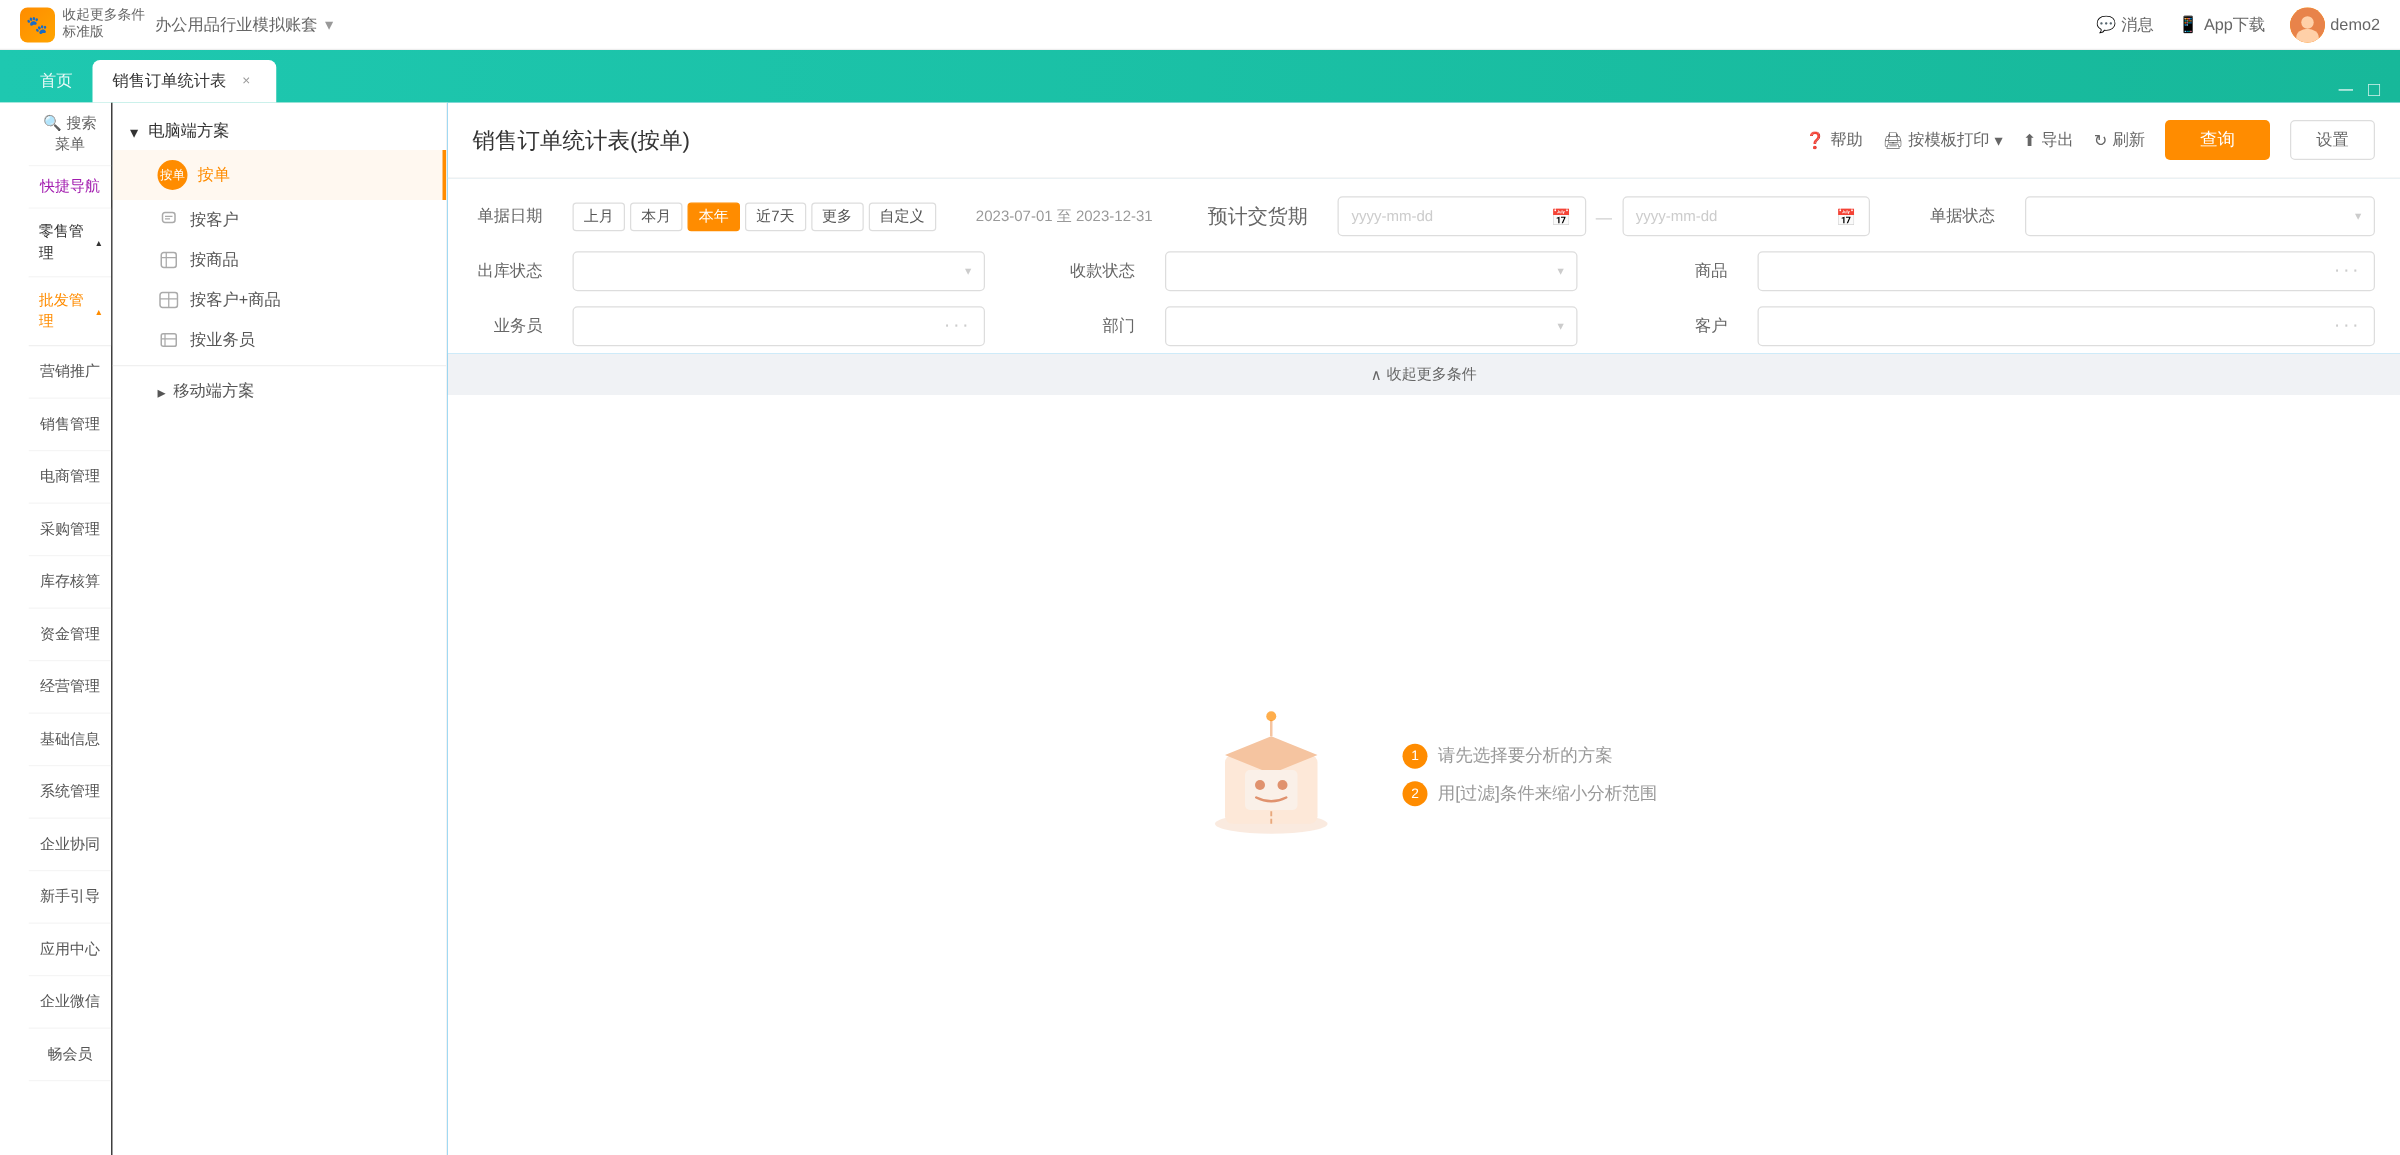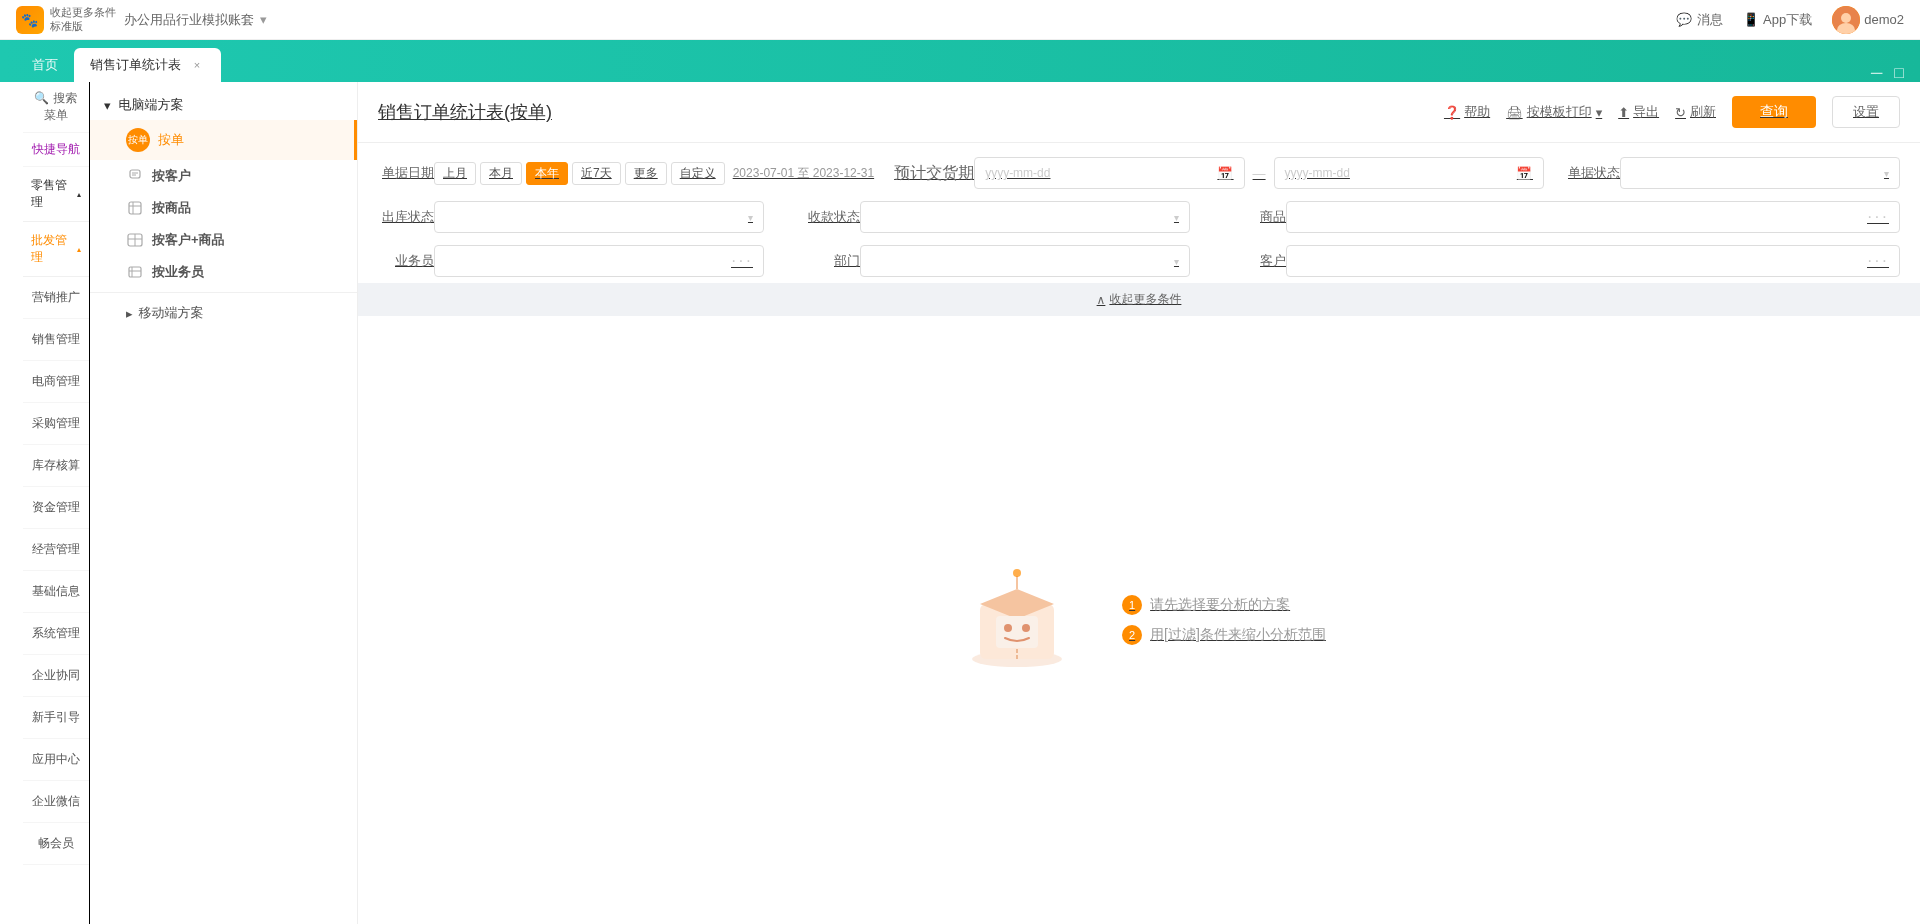--- a/index.html
+++ b/index.html
@@ -135,42 +135,40 @@
     .scheme-active-label { font-size: 13px; color: #ff8c00; }
 
     .scheme-item {
       padding: 7px 14px 7px 36px;
       display: flex;
       align-items: center;
       gap: 8px;
       cursor: pointer;
       color: #555;
       font-size: 13px;
-      font-weight: bold;
     }
     .scheme-item-icon { width: 18px; height: 18px; display: flex; align-items: center; justify-content: center; color: #aaa; font-size: 12px; flex-shrink: 0; }
     .scheme-subgroup { }
     .scheme-subgroup-header {
       padding: 7px 14px 7px 36px;
       display: flex;
       align-items: center;
       gap: 6px;
       cursor: pointer;
       color: #555;
       font-size: 13px;
     }
 
     
     .right-panel {
       flex: 1;
       display: flex;
       flex-direction: column;
       overflow: hidden;
       background: #0ea5e9;
-      text-decoration: underline;
     }
 
     
     .page-header {
       background: #fff;
       padding: 14px 20px 0 20px;
       border-bottom: 1px solid #eee;
       flex-shrink: 0;
     }
     .page-header-top {
@@ -181,21 +179,21 @@
     }
     .page-title { font-size: 18px; font-weight: 500; color: #333; }
     .page-actions { display: flex; align-items: center; gap: 16px; }
     .page-action-btn {
       display: flex; align-items: center; gap: 4px;
       color: #666; font-size: 13px; cursor: pointer;
     }
     .filter-row {
       display: flex;
       align-items: center;
-      gap: 0;
+      gap: 24px;
       margin-bottom: 12px;
     }
     .filter-row:last-child { margin-bottom: 0; }
     .filter-label { color: #666; font-size: 13px; white-space: nowrap; min-width: 56px; text-align: right; }
     .filter-label-wide { color: #666; font-size: 16px; white-space: nowrap; min-width: 70px; text-align: right; }
 
     .date-quick-btns { display: flex; align-items: center; gap: 4px; }
     .date-btn { padding: 2px 8px; border-radius: 3px; border: 1px solid #ddd; background: #fff; cursor: pointer; font-size: 12px; color: #555; }
     .date-btn.active { background: #ff8c00; color: white; border-color: #ff8c00; }
 

